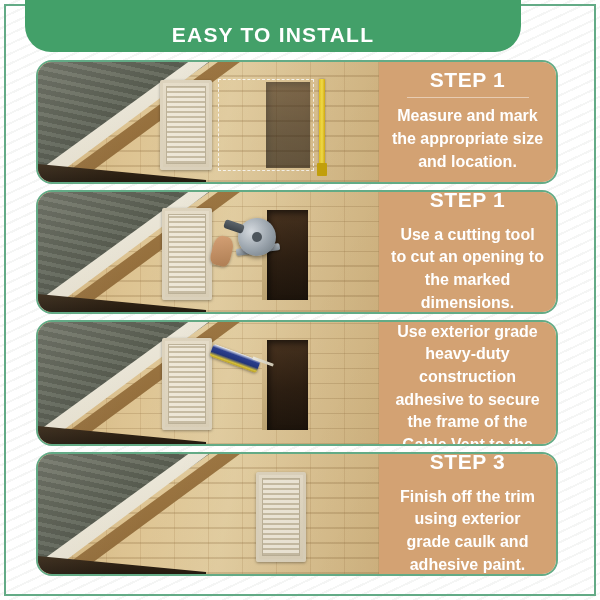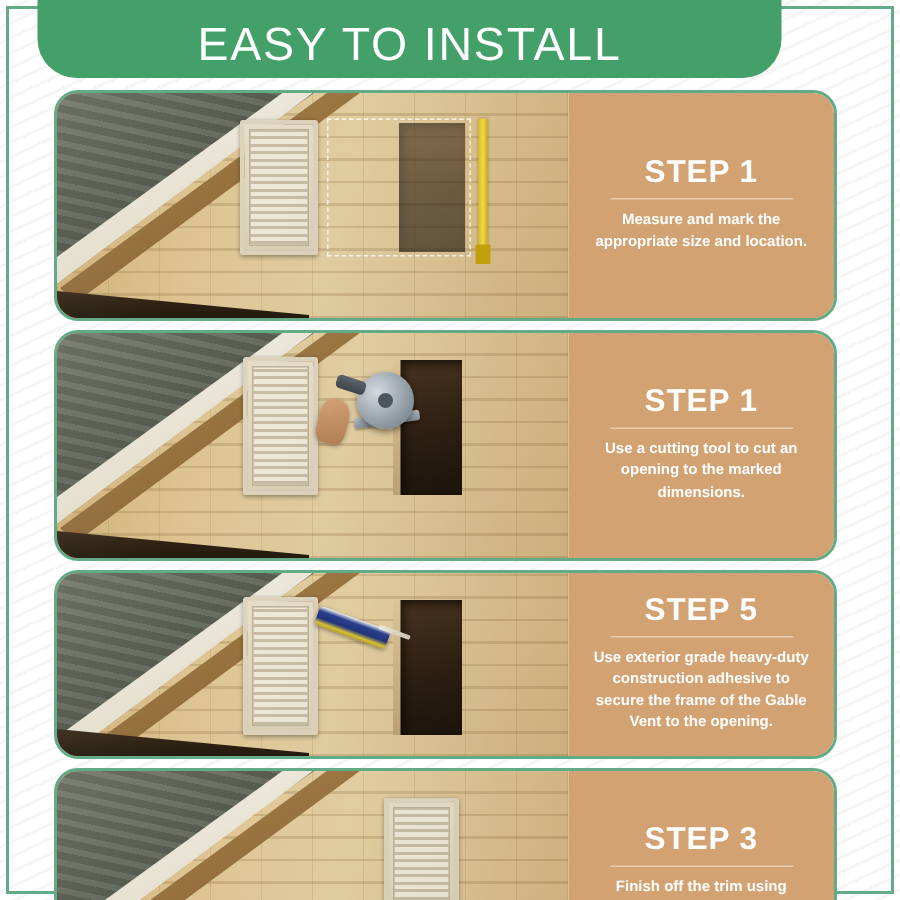--- a/index.html
+++ b/index.html
@@ -37,35 +37,35 @@
     width:496px; height:70px;
     background:#43a069;
     border-bottom-left-radius:26px;
     border-bottom-right-radius:26px;
     display:flex; align-items:flex-end; justify-content:center;
     padding-bottom:7px;
     z-index:5;
   }
   #header-title{
     color:#ffffff;
-    font-size:31px;
-    font-weight:normal;
+    font-size:21px;
+    font-weight:bold;
     letter-spacing:1.2px;
     line-height:1;
   }
 
   
   #steps{
     position:absolute;
     left:36px; top:60px;
     width:522px;
   }
   .step-card{
     position:relative;
-    height:154px;
+    height:124px;
     margin-bottom:6px;
     border:2px solid #63ab86;
     border-radius:16px;
     background:#ffffff;
     display:flex;
     overflow:hidden;
   }
   .step-card.tall{ height:126px; }
 
   
@@ -240,21 +240,21 @@
     line-height:1.1;
   }
   .divider{
     width:122px;
     height:1px;
     background:rgba(255,255,255,0.45);
     margin:6px 0 7px 0;
   }
   .step-desc{
     color:#ffffff;
-    font-size:10px;
+    font-size:16px;
     line-height:1.42;
     text-align:center;
     font-weight:bold;
     max-width:170px;
   }
 </style>
 </head>
 <body>
 
 <div id="poster">

